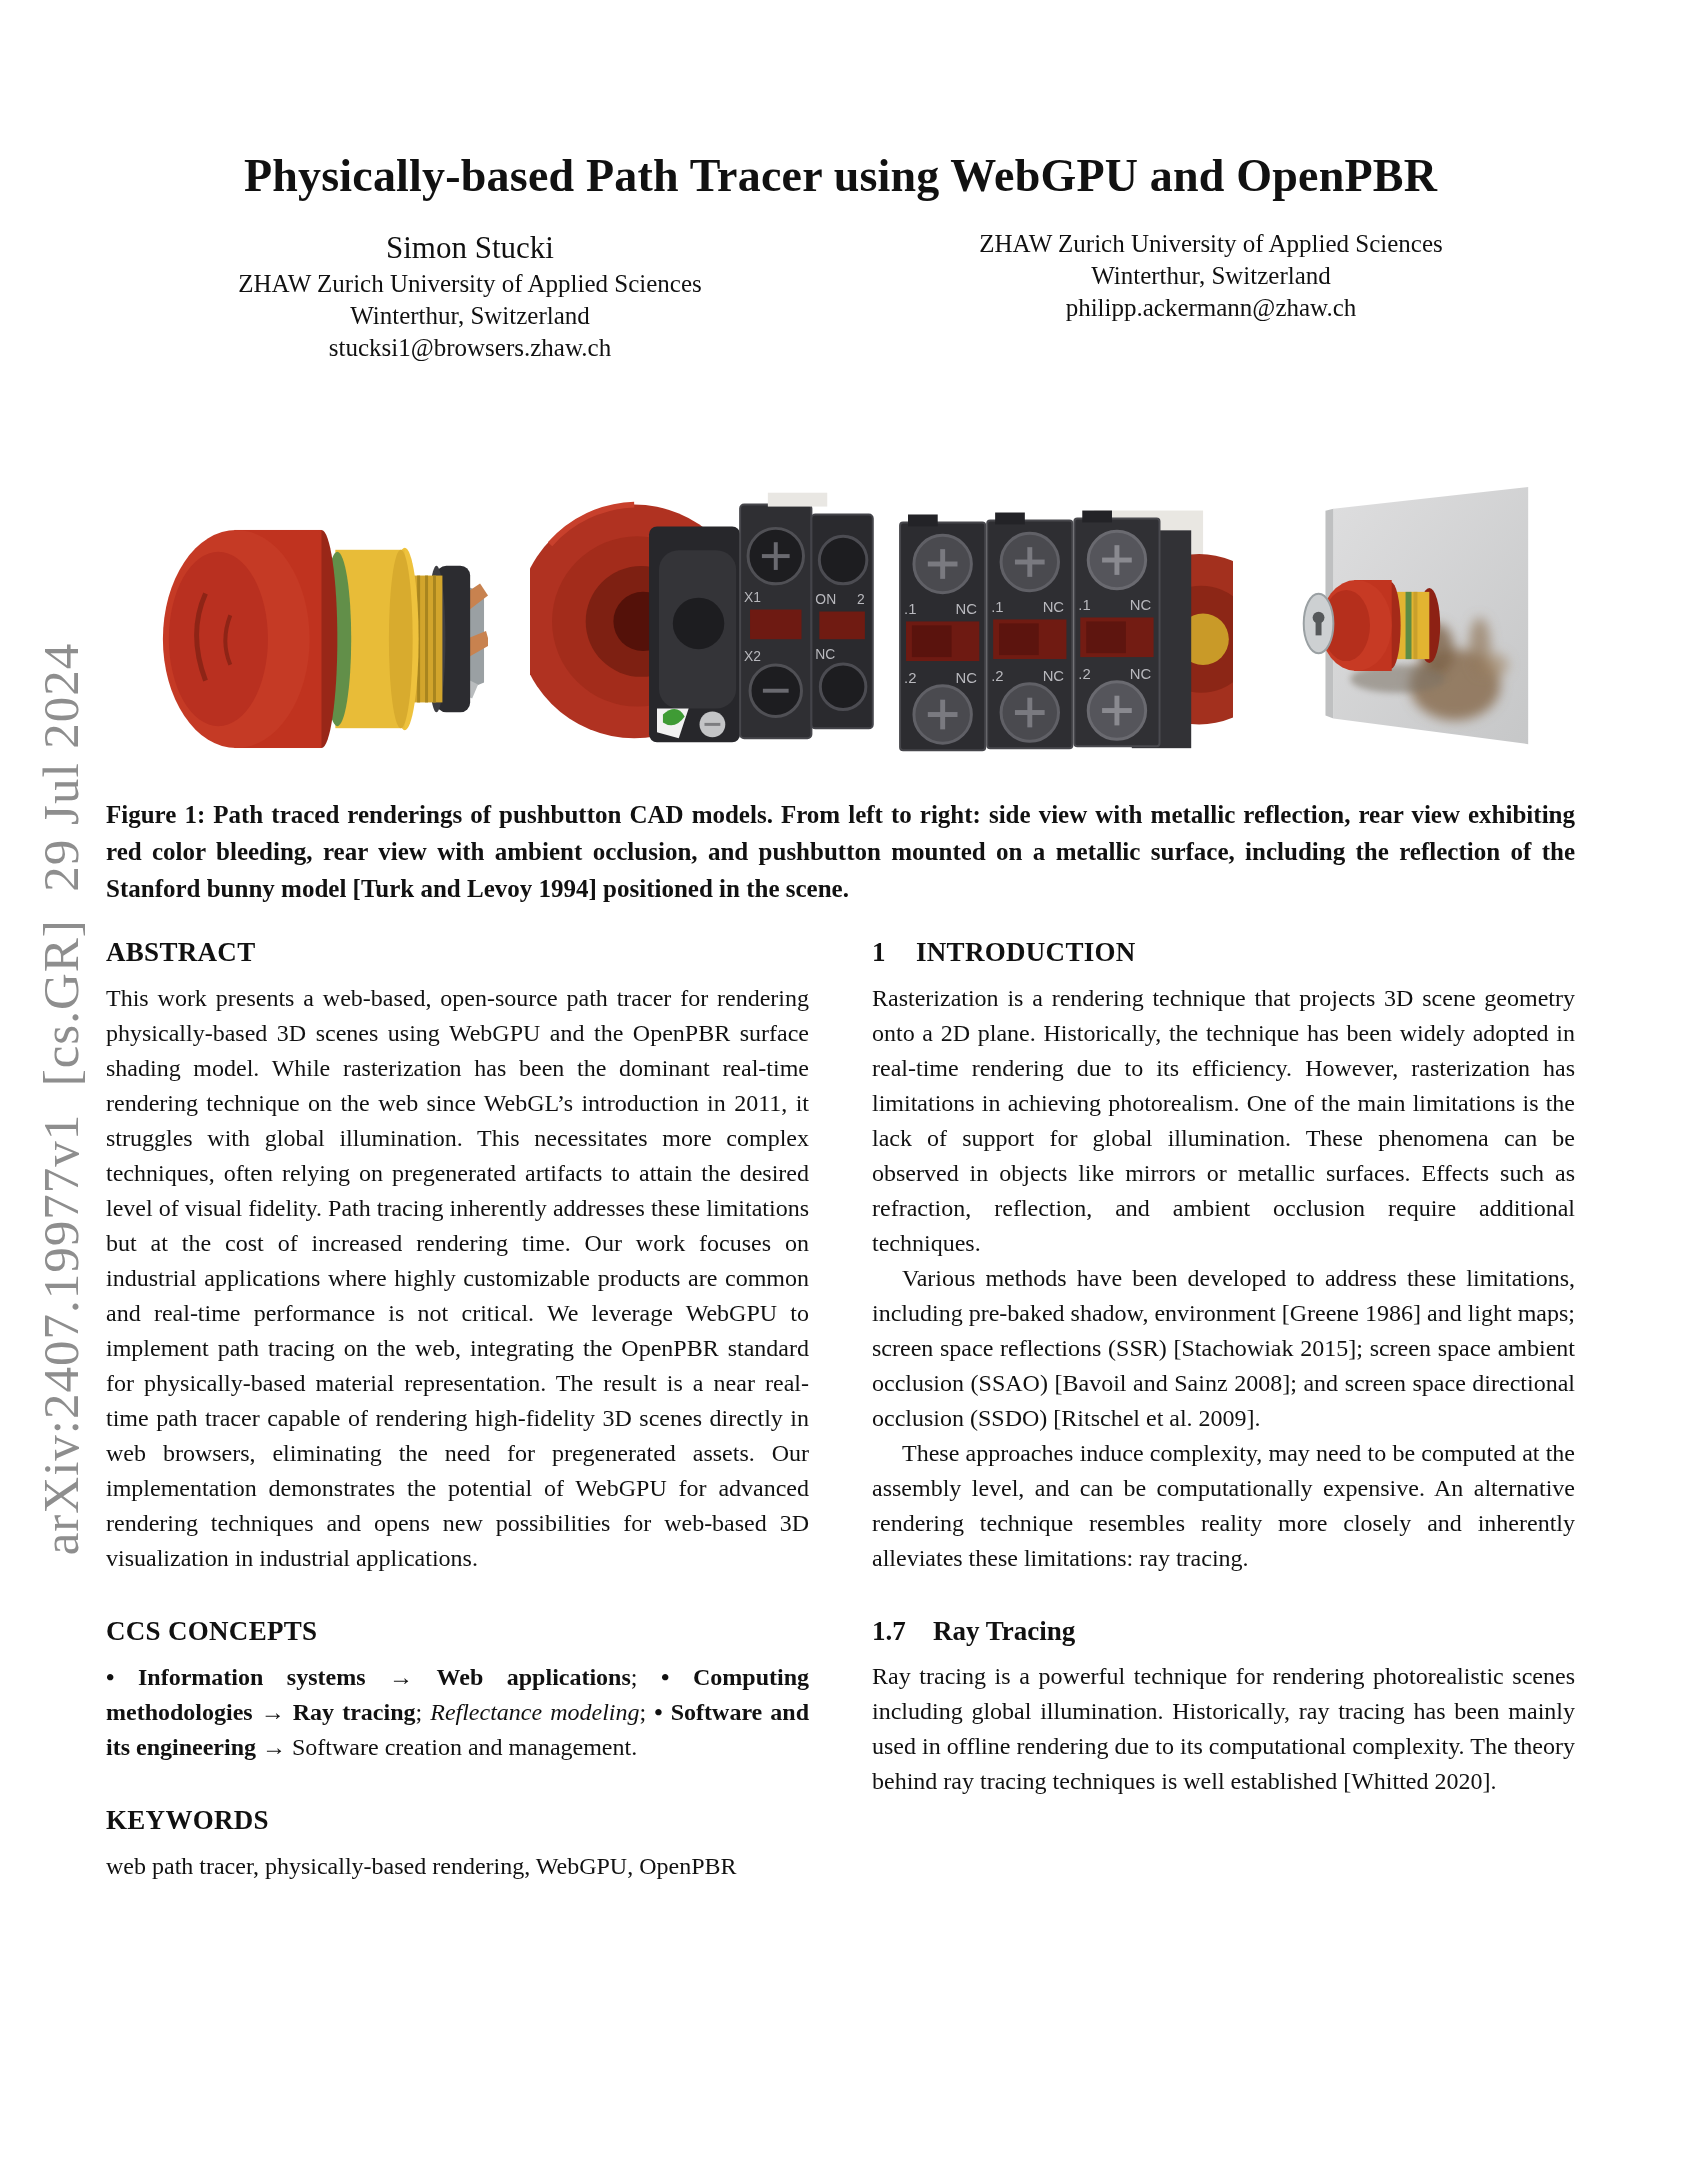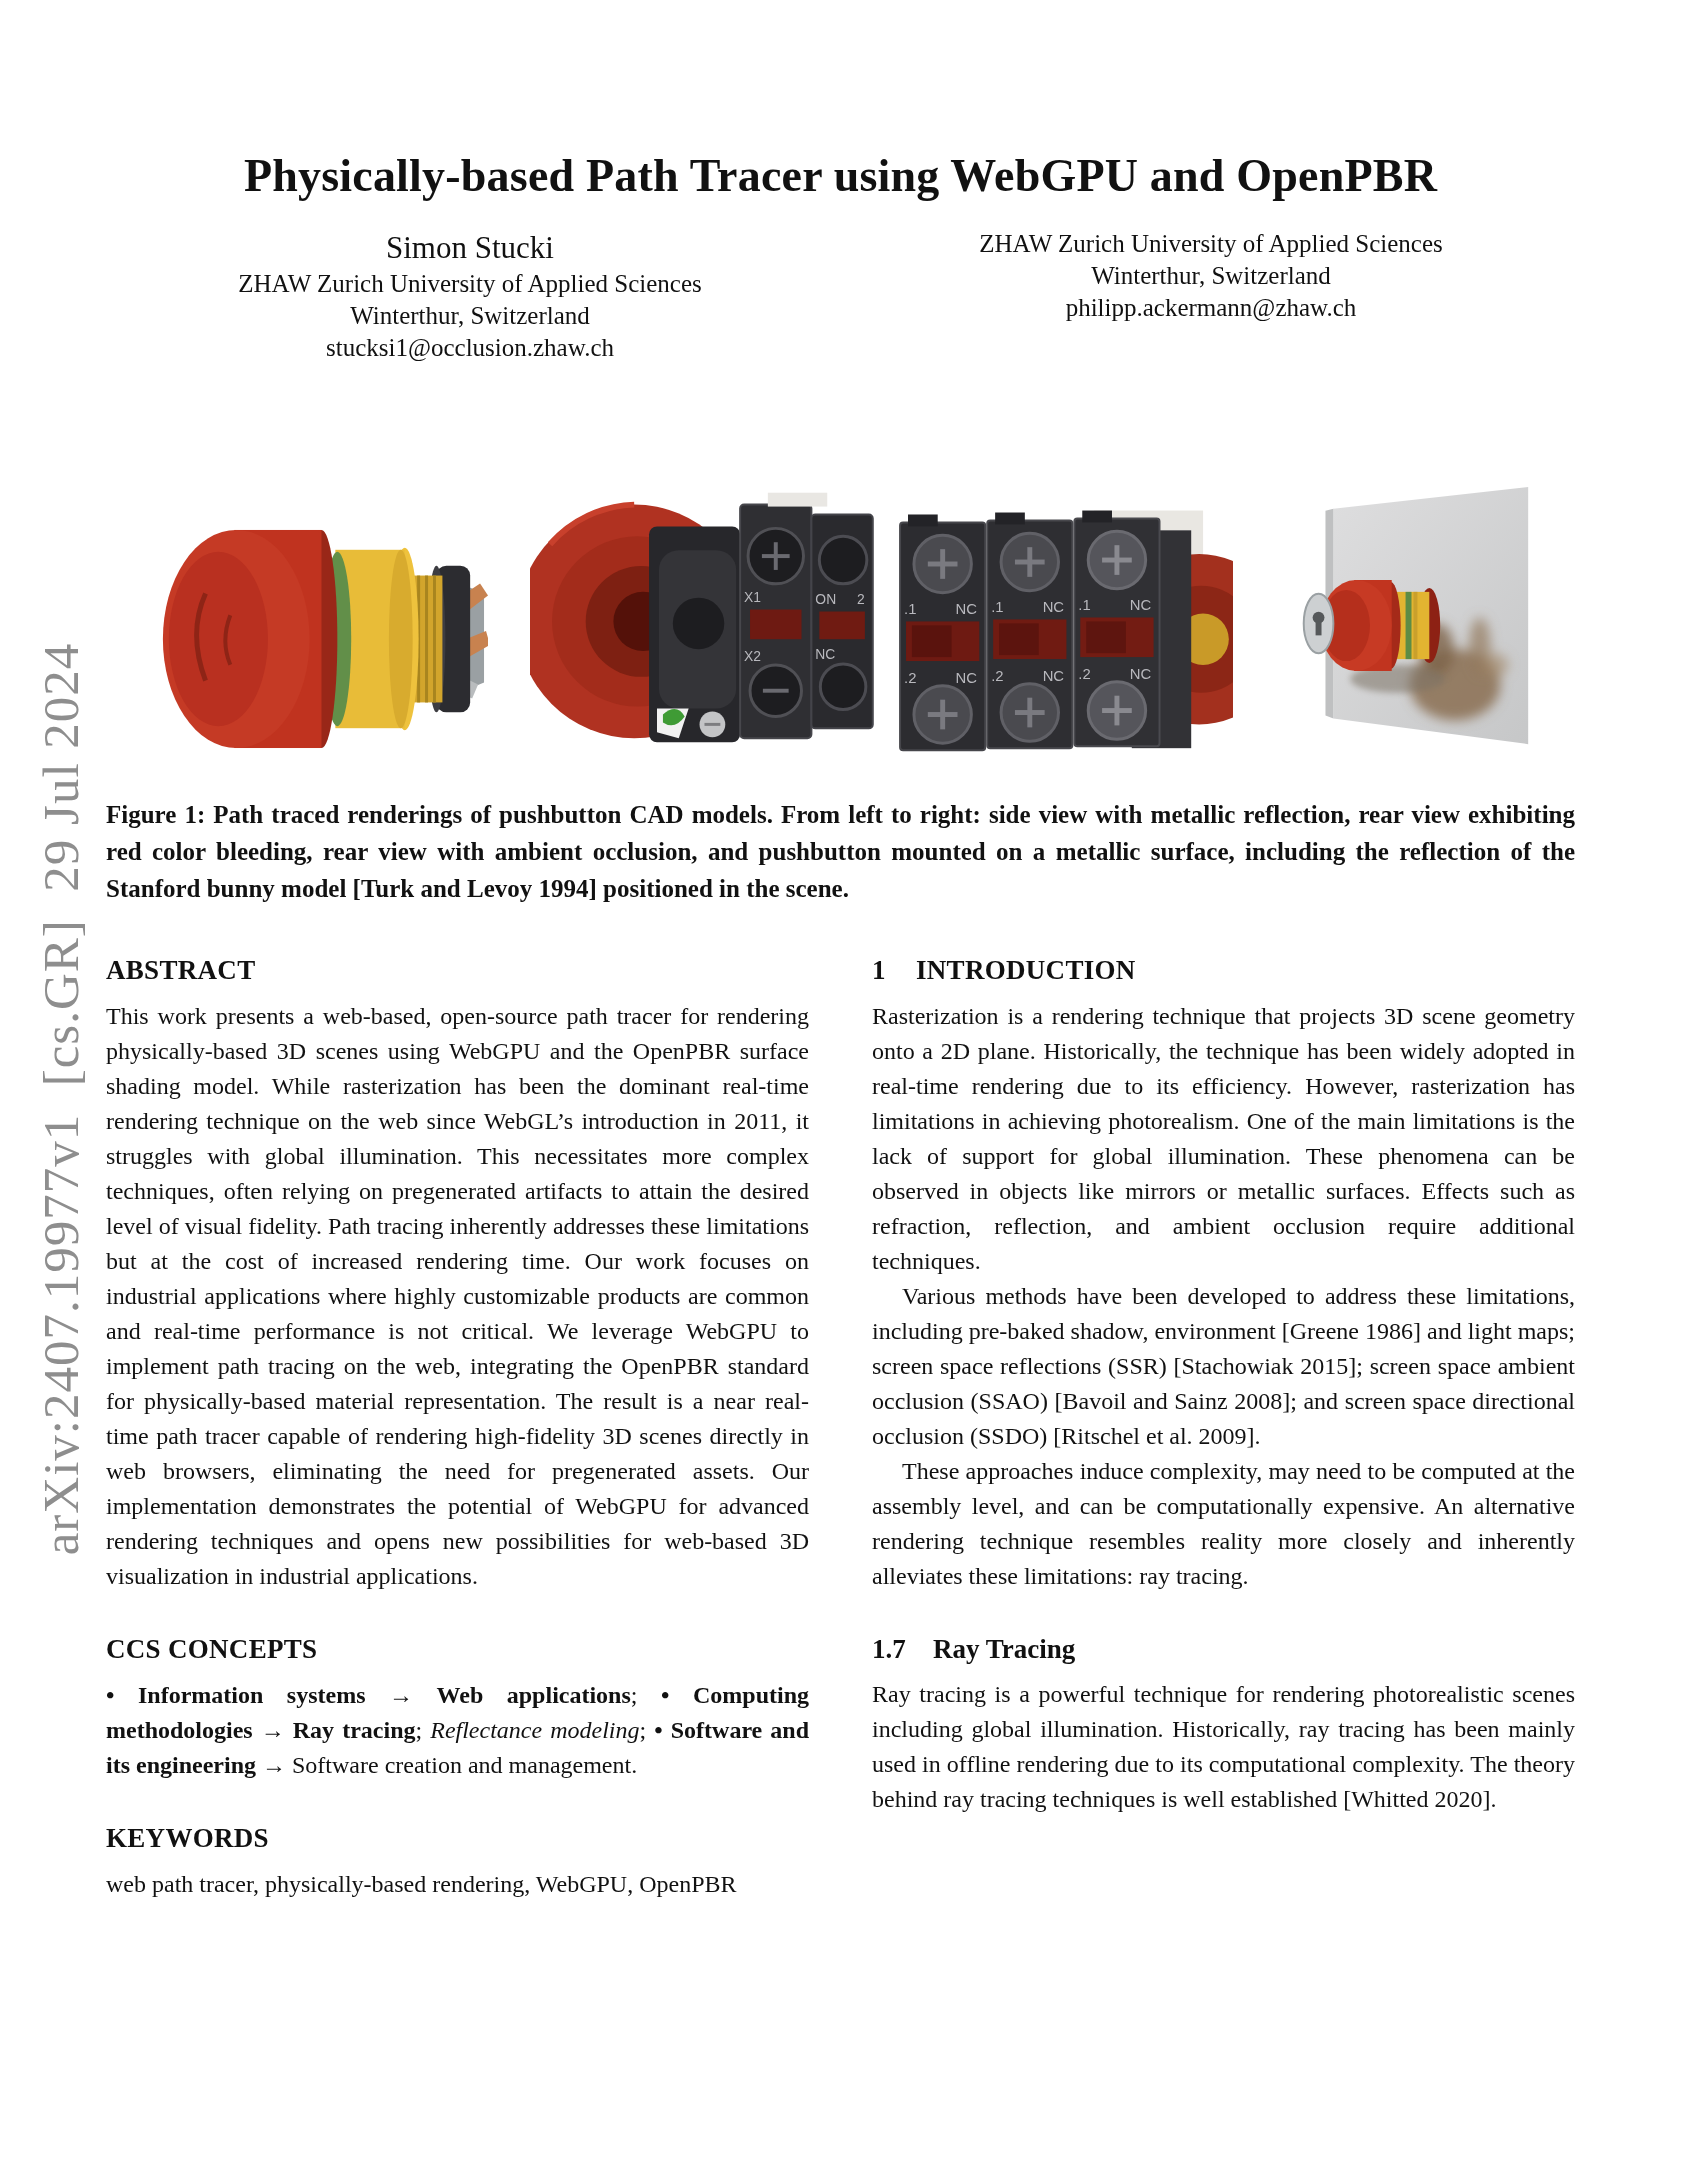--- a/index.html
+++ b/index.html
@@ -59,21 +59,21 @@
     line-height:37px;
     text-align:justify;
     margin-top:24px;
   }
   
   .body{
     display:flex;
     gap:63px;
     margin-top:30px;
   }
-  .col{width:703px;text-align:justify;margin-top:18px;}
+  .col{width:703px;text-align:justify;}
   h2.sec{
     font-size:27px;
     font-weight:bold;
     margin:0 0 13px 0;
     letter-spacing:0.3px;
   }
   h2.sec .sec-num{display:inline-block;min-width:44px;}
   h2.sec.later{margin-top:40px;}
   h3.subsec{
     font-size:27px;
@@ -100,21 +100,21 @@
 
   <div class="content">
 
     <h1 class="title">Physically-based Path Tracer using WebGPU and OpenPBR</h1>
 
     <div class="authors">
       <div class="author">
         <div class="name">Simon Stucki</div>
         <div class="affiliation">ZHAW Zurich University of Applied Sciences</div>
         <div class="city">Winterthur, Switzerland</div>
-        <div class="email">stucksi1@occlusion.zhaw.ch</div>
+        <div class="email">stucksi1@browsers.zhaw.ch</div>
       </div>
       <div class="author">
         <div class="affiliation">ZHAW Zurich University of Applied Sciences</div>
         <div class="city">Winterthur, Switzerland</div>
         <div class="email">philipp.ackermann@zhaw.ch</div>
       </div>
     </div>
 
     <div class="figure">
 

